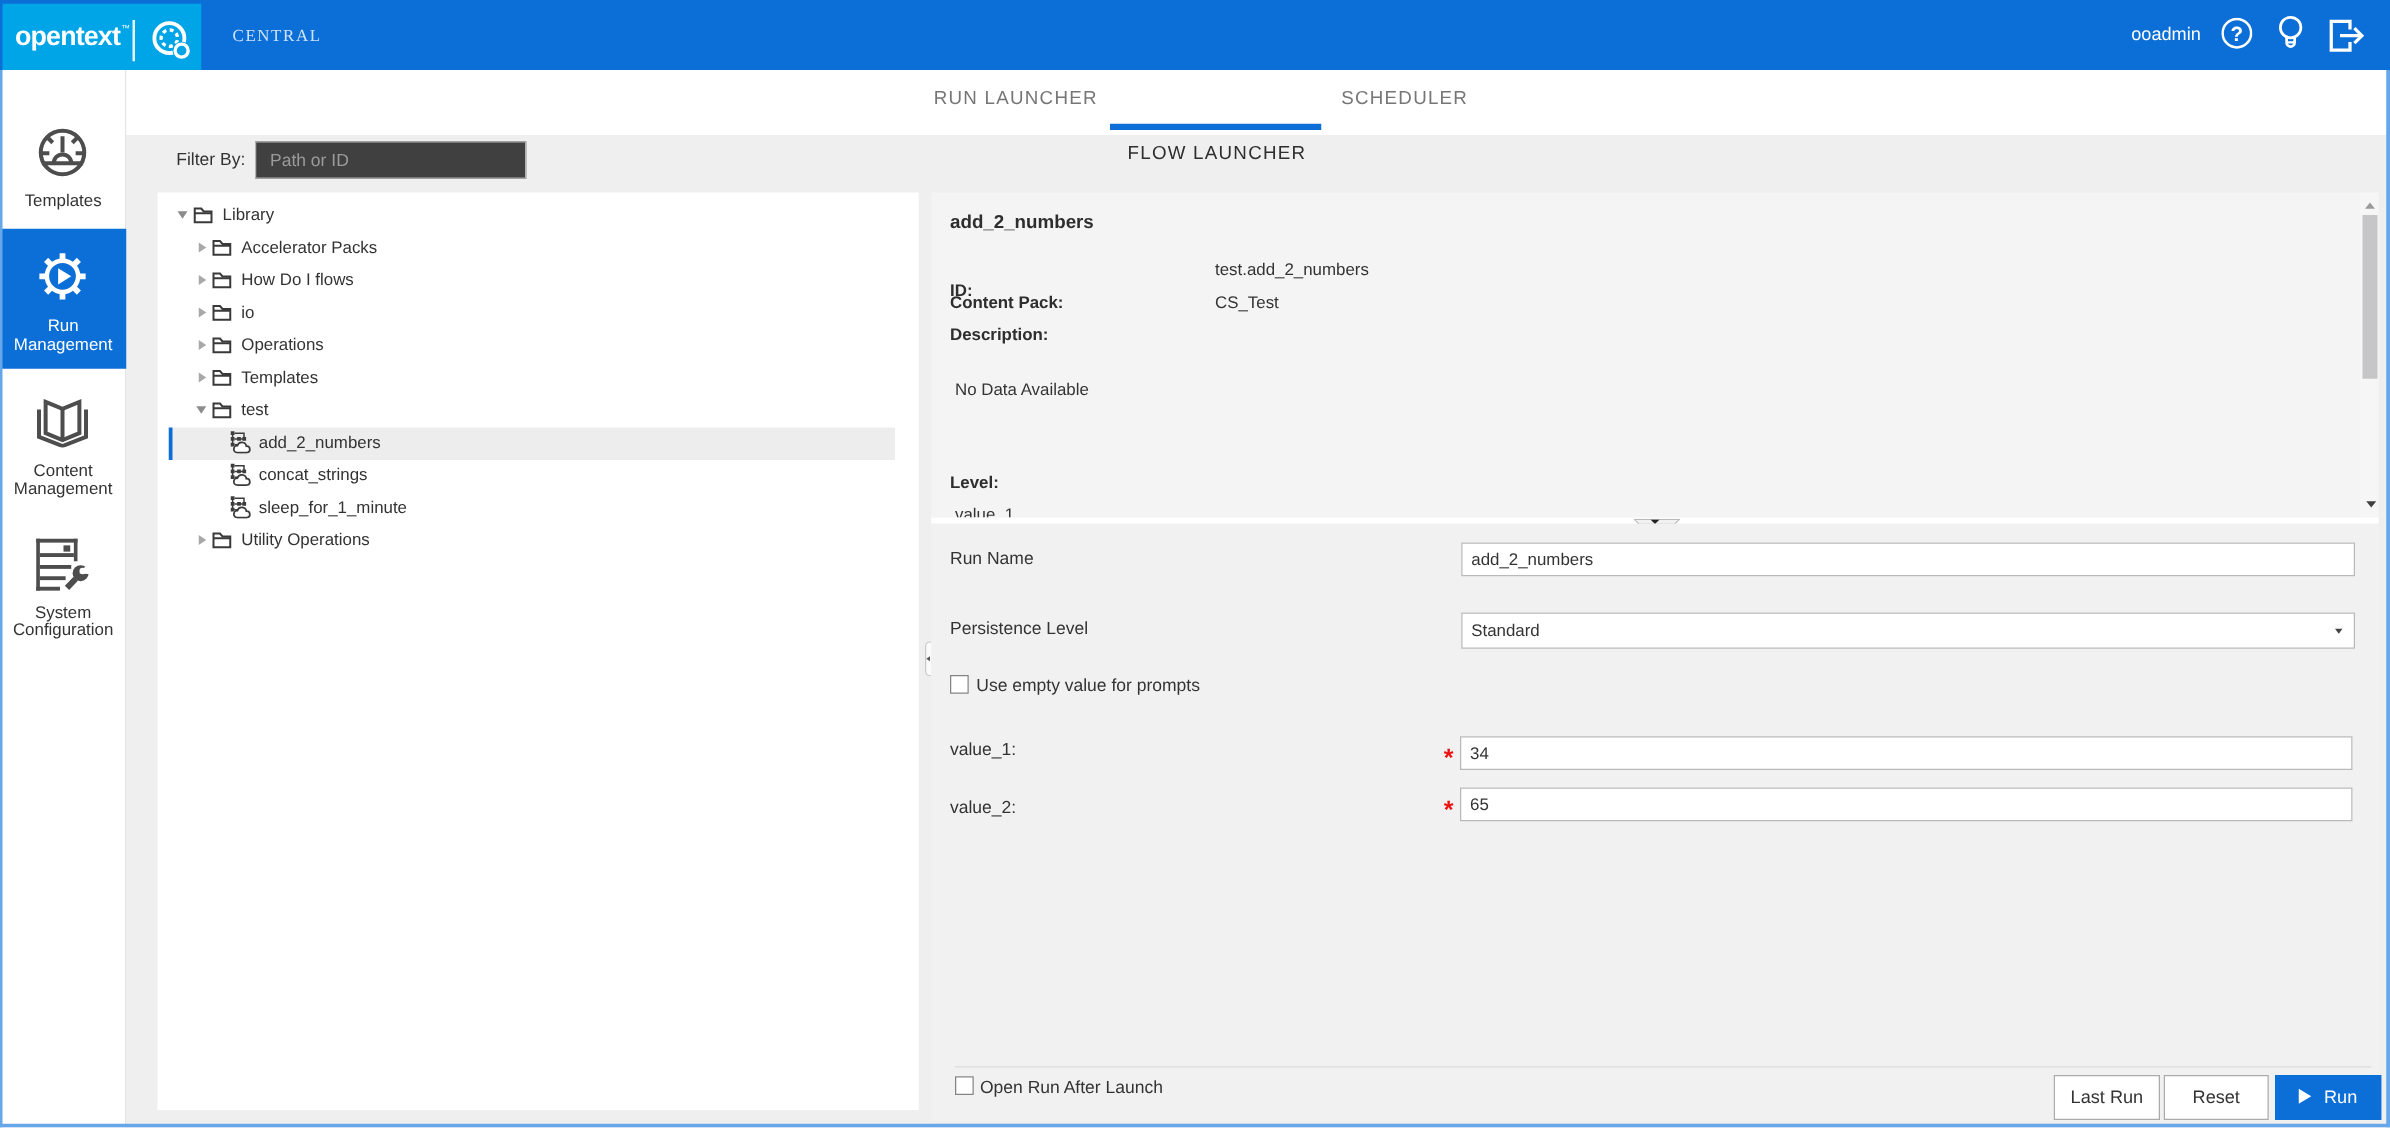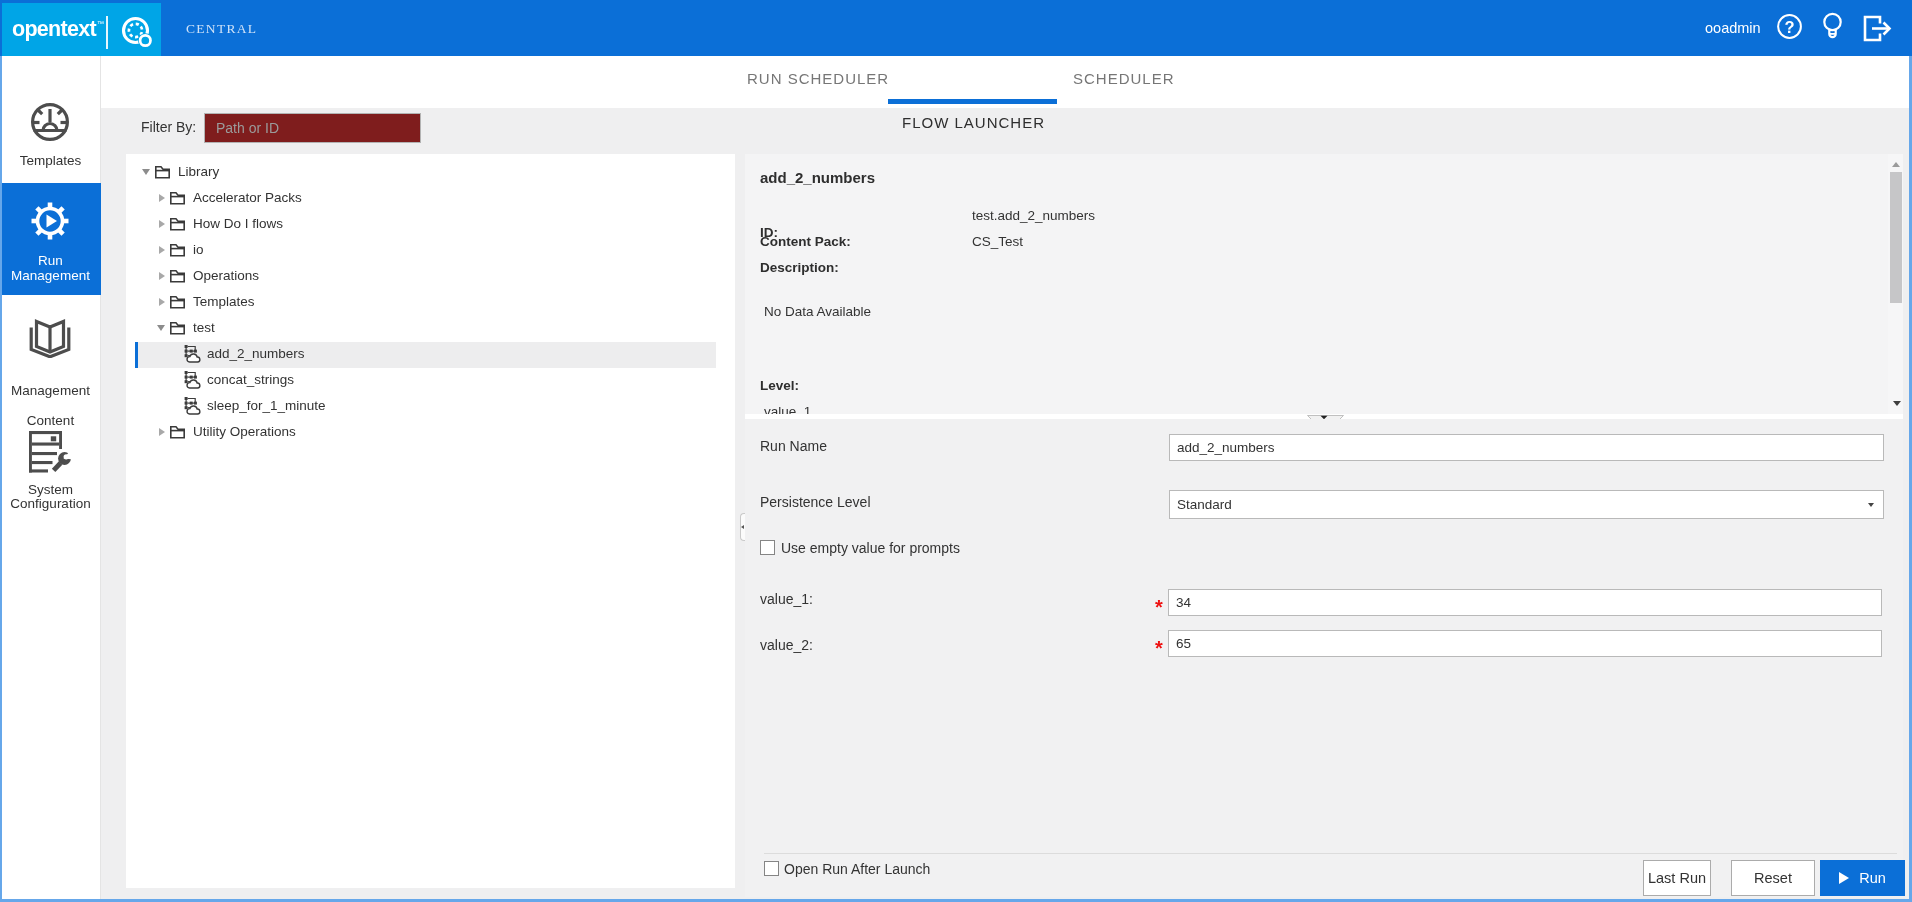--- a/index.html
+++ b/index.html
@@ -30,21 +30,21 @@
   .navlabel.w { color:#fff; }
 
   
   #tabs { position:absolute; left:101px; top:56px; width:1811px; height:52px; background:#fff; }
   .tab { position:absolute; top:14px; font-size:15px; letter-spacing:1px; color:#767676; }
   .tab.active { color:#2e2e2e;margin-top:44px; }
   #tabline { position:absolute; left:787px; top:43px; width:169px; height:5px; background:#0b6fd7; }
 
   
   #filterlabel { position:absolute; left:141px; top:119px; font-size:14px; color:#333; }
-  #filterinput { position:absolute; left:204px; top:113px; width:217px; height:30px; background:#7f1d1d; border:1px solid #b3b3b3; font-size:14px; color:#9b9b9b; line-height:28px; padding-left:11px; }
+  #filterinput { position:absolute; left:204px; top:113px; width:217px; height:30px; background:#404040; border:1px solid #b3b3b3; font-size:14px; color:#9b9b9b; line-height:28px; padding-left:11px; }
 
   
   #tree { position:absolute; left:126px; top:154px; width:609px; height:734px; background:#fff; overflow:hidden; }
   .trow { position:absolute; left:0; width:609px; height:26px; }
   .trow .txt { position:absolute; top:5px; font-size:13.5px; color:#333; }
   #selrow { position:absolute; left:9px; top:188px; width:581px; height:26px; background:#ededee; border-left:3px solid #0b6fd7; }
   .caret-down { position:absolute; width:0; height:0; border-left:4.5px solid transparent; border-right:4.5px solid transparent; border-top:6px solid #8c8c8c; top:10px; }
   .caret-right { position:absolute; width:0; height:0; border-top:4.5px solid transparent; border-bottom:4.5px solid transparent; border-left:6px solid #a8a8a8; top:9px; }
 
   
@@ -133,21 +133,21 @@
   </svg>
   <div class="navlabel w" style="top:253px;">Run</div>
   <div class="navlabel w" style="top:268px;">Management</div>
   <svg class="abs" style="left:29px; top:316px;" width="42" height="42" viewBox="0 0 42 42">
     <g stroke="#4d4d4d" stroke-width="3.2" fill="none">
       <path d="M7.5 5.5 L21 11 L34.5 5.5 V30.5 L21 36 L7.5 30.5 Z"></path>
       <path d="M21 11 V36"></path>
       <path d="M2.2 11.5 V33.5 L21 40.8 L39.8 33.5 V11.5"></path>
     </g>
   </svg>
-  <div class="navlabel" style="top:369px;margin-top:44px;">Content</div>
+  <div class="navlabel" style="top:369px;">Content</div>
   <div class="navlabel" style="top:383px;">Management</div>
   <svg class="abs" style="left:28px; top:429px;" width="46" height="45" viewBox="0 0 46 45">
     <g fill="#4d4d4d">
       <rect x="1" y="2" width="2.9" height="41.5"></rect>
       <rect x="1" y="2" width="33" height="3.1"></rect>
       <rect x="31.1" y="2" width="2.9" height="18"></rect>
       <rect x="3.9" y="13.5" width="27.2" height="3.1"></rect>
       <rect x="22.8" y="7.3" width="5.4" height="5"></rect>
       <rect x="3.9" y="23" width="25.1" height="3.1"></rect>
       <rect x="3.9" y="32" width="20.6" height="3.1"></rect>
@@ -157,21 +157,21 @@
       <circle cx="36.5" cy="29.5" r="6.4" fill="#4d4d4d"></circle>
       <polygon points="35.5,29.5 44.5,19.2 46,30.5" fill="#ffffff"></polygon>
       <circle cx="38.2" cy="27.8" r="2.6" fill="#ffffff"></circle>
       <path d="M32.6 34 L25.6 41.3" stroke="#4d4d4d" stroke-width="4.8" fill="none"></path>
     </g>
   </svg>
   <div class="navlabel" style="top:482px;">System</div>
   <div class="navlabel" style="top:496px;">Configuration</div>
 
   <div id="tabs">
-    <div class="tab" style="left:646px;">RUN SCHEDULER</div>
+    <div class="tab" style="left:646px;">RUN LAUNCHER</div>
     <div class="tab active" style="left:801px;">FLOW LAUNCHER</div>
     <div class="tab" style="left:972px;">SCHEDULER</div>
     <div id="tabline"></div>
   </div>
 
   <div id="filterlabel">Filter By:</div>
   <div id="filterinput">Path or ID</div>
 
   <div id="tree">
     <div id="selrow"></div>
@@ -334,18 +334,18 @@
     <div class="flabel" style="left:36px; top:121px;">Use empty value for prompts</div>
     <div class="flabel" style="top:172px;">value_1:</div>
     <div class="ast" style="left:410px; top:177px;">*</div>
     <div class="finput" style="left:423px; top:170px; width:714px; height:27px;">34</div>
     <div class="flabel" style="top:218px;">value_2:</div>
     <div class="ast" style="left:410px; top:218px;">*</div>
     <div class="finput" style="left:423px; top:211px; width:714px; height:27px;">65</div>
     <div style="position:absolute; left:19px; top:434px; width:1133px; height:1px; background:#dcdcdc;"></div>
     <div class="cbox" style="left:19px; top:442px;"></div>
     <div class="flabel" style="left:39px; top:442px;">Open Run After Launch</div>
-    <div class="btn" style="left:898px; width:68px;">Last Run</div>
+    <div class="btn" style="left:898px; width:85px;">Last Run</div>
     <div class="btn" style="left:986px; width:84px;">Reset</div>
     <div class="btn" style="left:1075px; width:85px; background:#0b6fd7; border-color:#0b6fd7; color:#fff;">
       <span style="display:inline-block; width:0; height:0; border-top:6px solid transparent; border-bottom:6px solid transparent; border-left:10px solid #fff; margin-right:10px; position:relative; top:1px;"></span>Run</div>
   </div>
 </div>
 
 </body></html>

